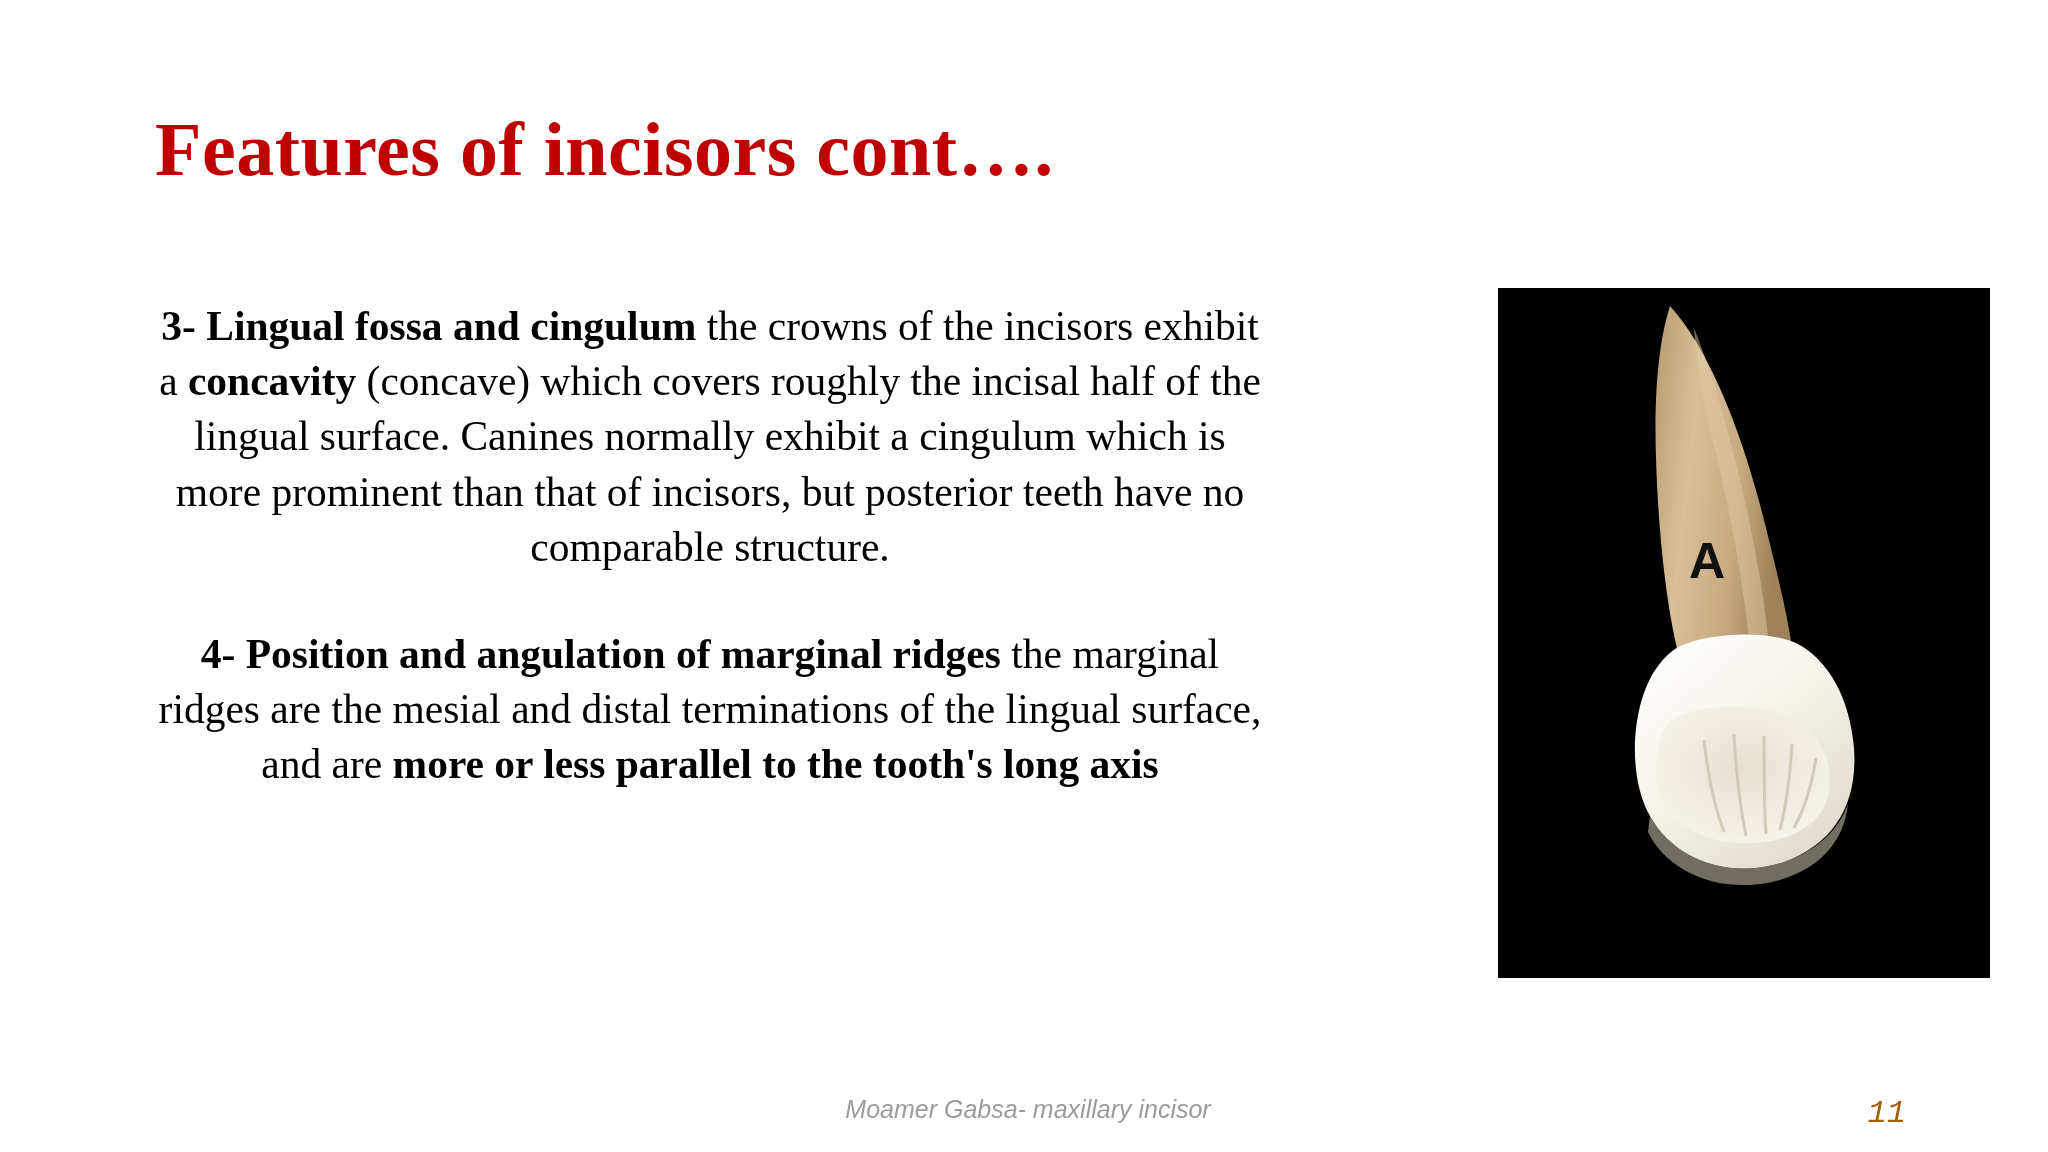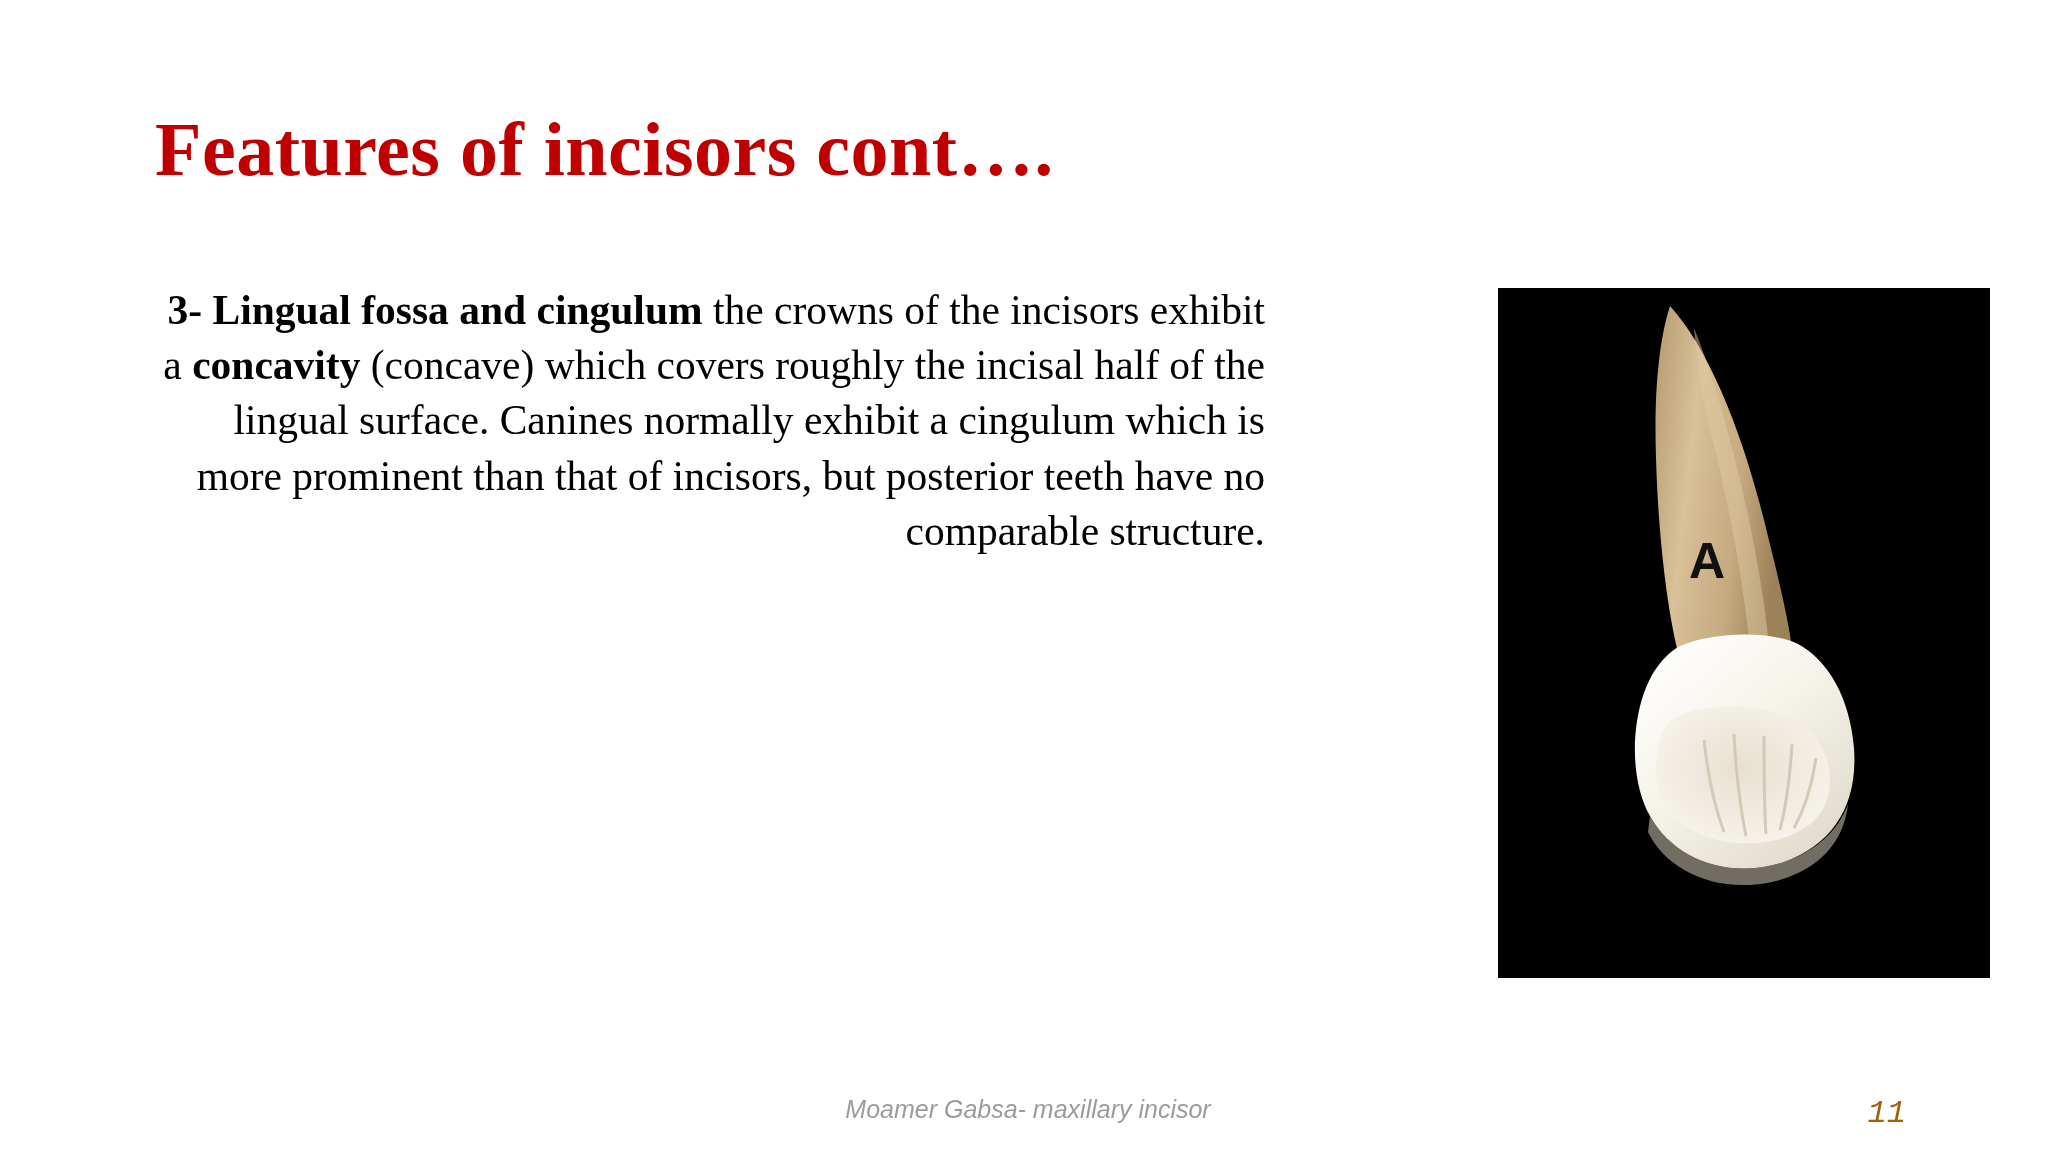--- a/index.html
+++ b/index.html
@@ -38,22 +38,22 @@
     position: absolute;
     left: 155px;
     top: 283px;
     width: 1110px;
   }
   .para {
     font-family: "Liberation Serif", serif;
     font-size: 41.5px;
     line-height: 1.33;
     color: #000000;
-    margin: 0 0 22px 0;
-    text-align: right;
+    margin: 16px 0 22px 0;
+    text-align: center;
   }
   .para:last-child { margin-bottom: 0; }
   .para b { font-weight: bold; }
   .para-2 { margin-top: 52px; }
   .photo {
     position: absolute;
     left: 1498px;
     top: 288px;
     width: 492px;
     height: 690px;
@@ -95,20 +95,21 @@
 <body>
 
 <div class="slide">
 
   <div class="slide-title">Features of incisors  cont….</div>
 
   <div class="body-col">
 
     <p class="para"><b>3- Lingual fossa and cingulum</b><span> the crowns of the incisors exhibit a </span><b>concavity</b><span> (concave) which covers roughly the incisal half of the lingual surface. Canines normally exhibit a cingulum which is more prominent than that of incisors, but posterior teeth have no comparable structure.</span></p>
 
+    <p class="para para-2"><b>4- Position and angulation of marginal ridges</b><span> the marginal ridges are the mesial and distal terminations of the lingual surface, and are </span><b>more or less parallel to the tooth's long axis</b></p>
 
   </div>
 
   <div class="photo">
     <svg width="492" height="690" viewBox="0 0 492 690" xmlns="http://www.w3.org/2000/svg">
       <defs>
         <linearGradient id="rootGrad" x1="0" y1="0" x2="1" y2="0.3">
           <stop offset="0%" stop-color="#b59a70"></stop>
           <stop offset="35%" stop-color="#d8c098"></stop>
           <stop offset="70%" stop-color="#c6aa80"></stop>

